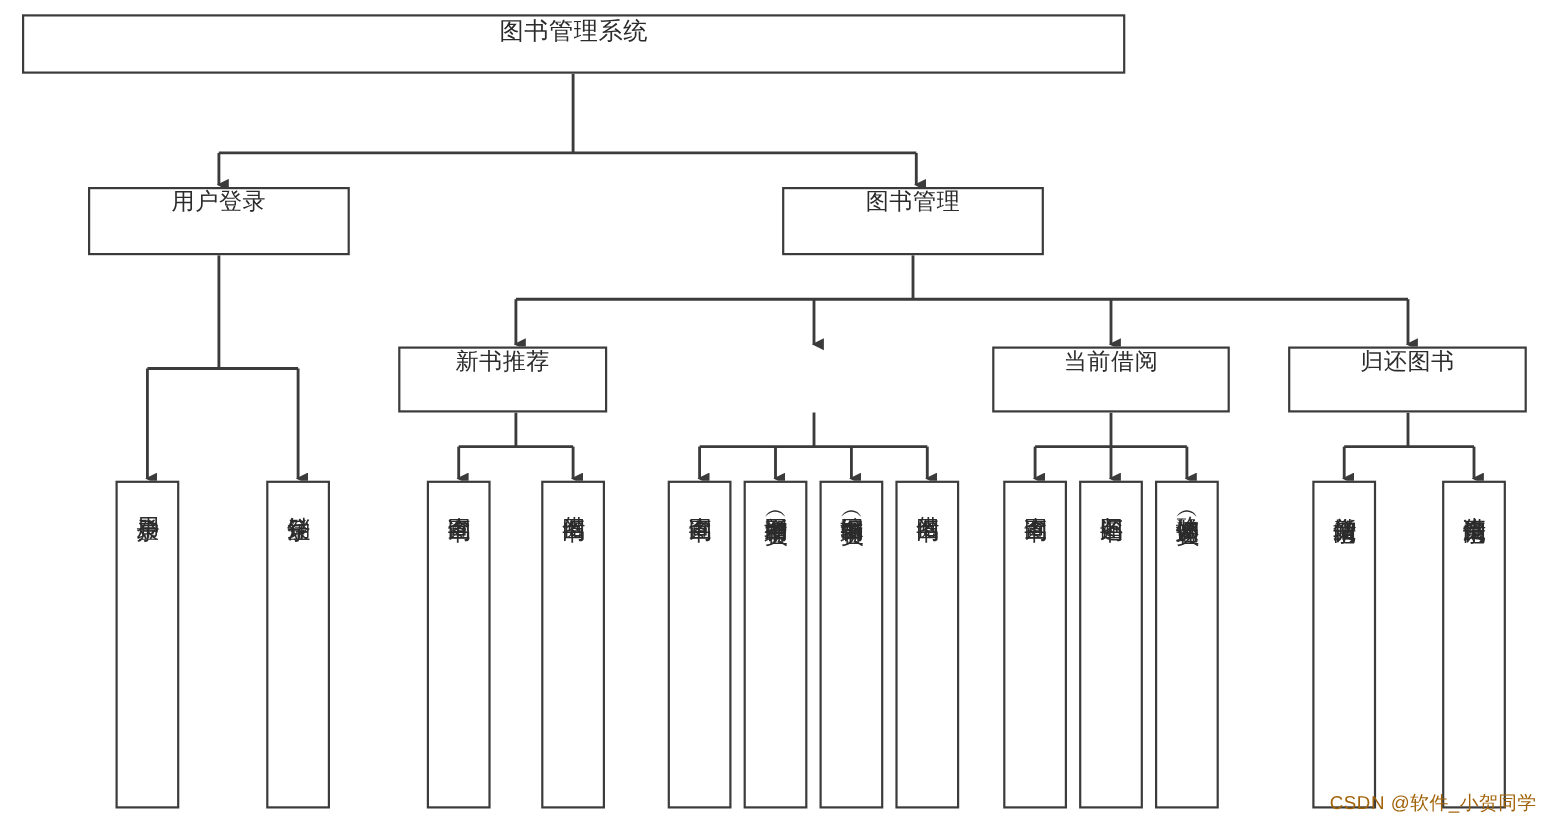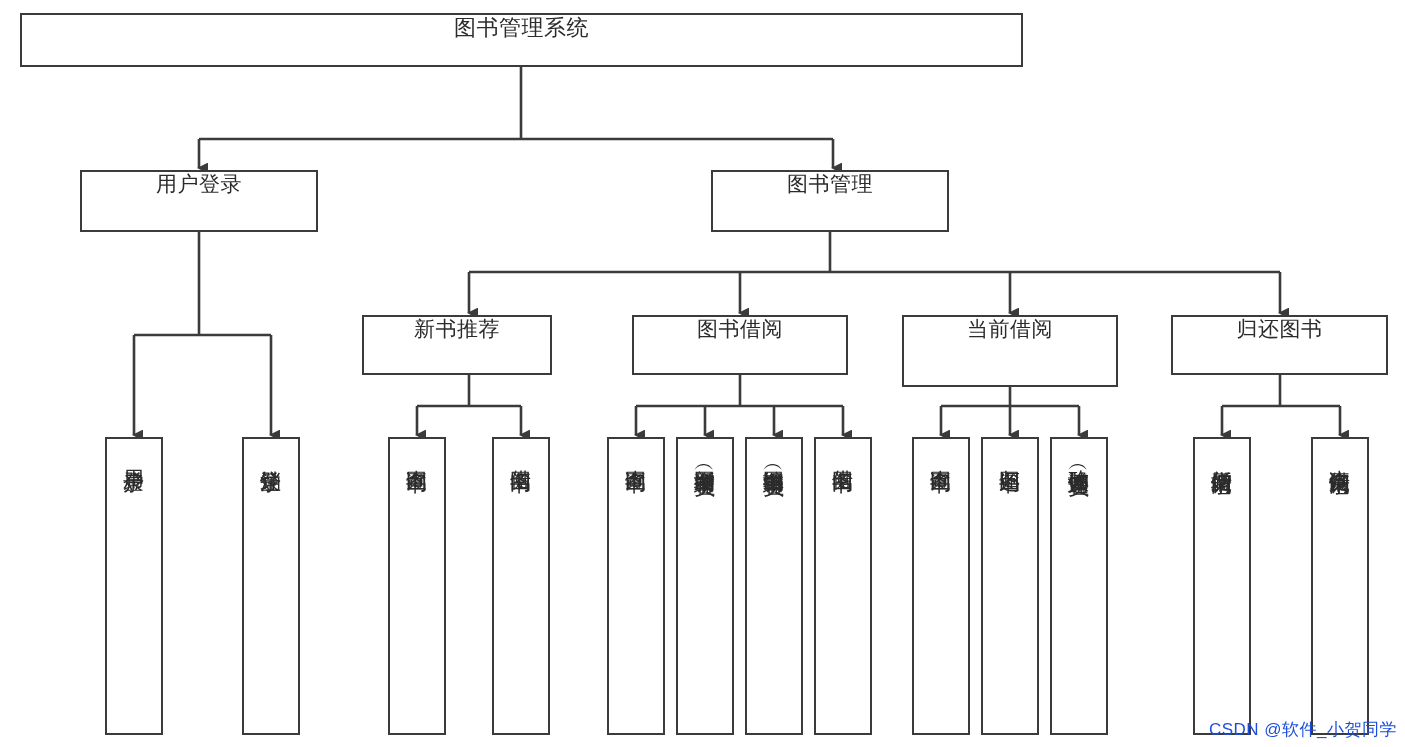--- a/index.html
+++ b/index.html
@@ -60,21 +60,21 @@
     font-size: 21px;
     line-height: 1.1;
     letter-spacing: 1px;
     white-space: nowrap;
   }
   .watermark {
     position: absolute;
     right: 8px;
     bottom: 6px;
     font-size: 17px;
-    color: #1d4ed8;
+    color: #a16207;
     letter-spacing: 0.5px;
     white-space: nowrap;
     user-select: none;
   }
 </style>
 </head>
 <body>
 
 <div id="canvas">
 
@@ -135,24 +135,21 @@
   <div class="node h-node" style="left:80px; top:170px; width:238px; height:62px;">
     <span class="label">用户登录</span>
   </div>
   <div class="node h-node" style="left:711px; top:170px; width:238px; height:62px;">
     <span class="label">图书管理</span>
   </div>
 
   <div class="node h-node" style="left:362px; top:315px; width:190px; height:60px;">
     <span class="label">新书推荐</span>
   </div>
-  <div class="node h-node" style="left:632px; top:315px; width:216px; height:60px;">
-    <span class="label">图书借阅</span>
-  </div>
-  <div class="node h-node" style="left:902px; top:315px; width:216px; height:72px;">
+  <div class="node h-node" style="left:902px; top:315px; width:216px; height:60px;">
     <span class="label">当前借阅</span>
   </div>
   <div class="node h-node" style="left:1171px; top:315px; width:217px; height:60px;">
     <span class="label">归还图书</span>
   </div>
 
   <div class="node v-node" style="left:105px; top:437px; width:58px; height:298px;">
     <span class="label">用户登录</span>
   </div>
   <div class="node v-node" style="left:242px; top:437px; width:58px; height:298px;">

